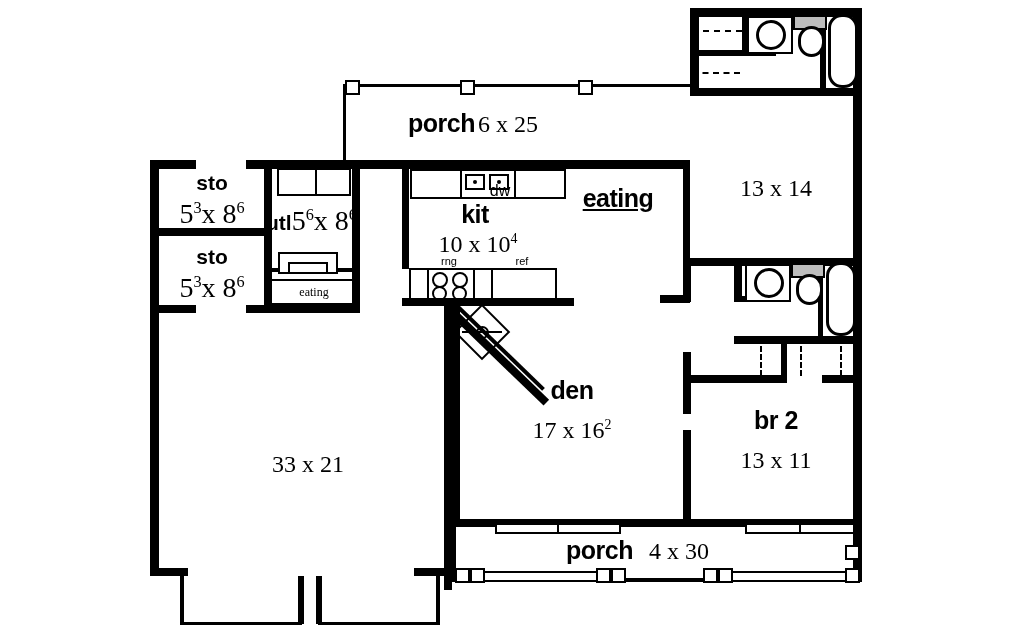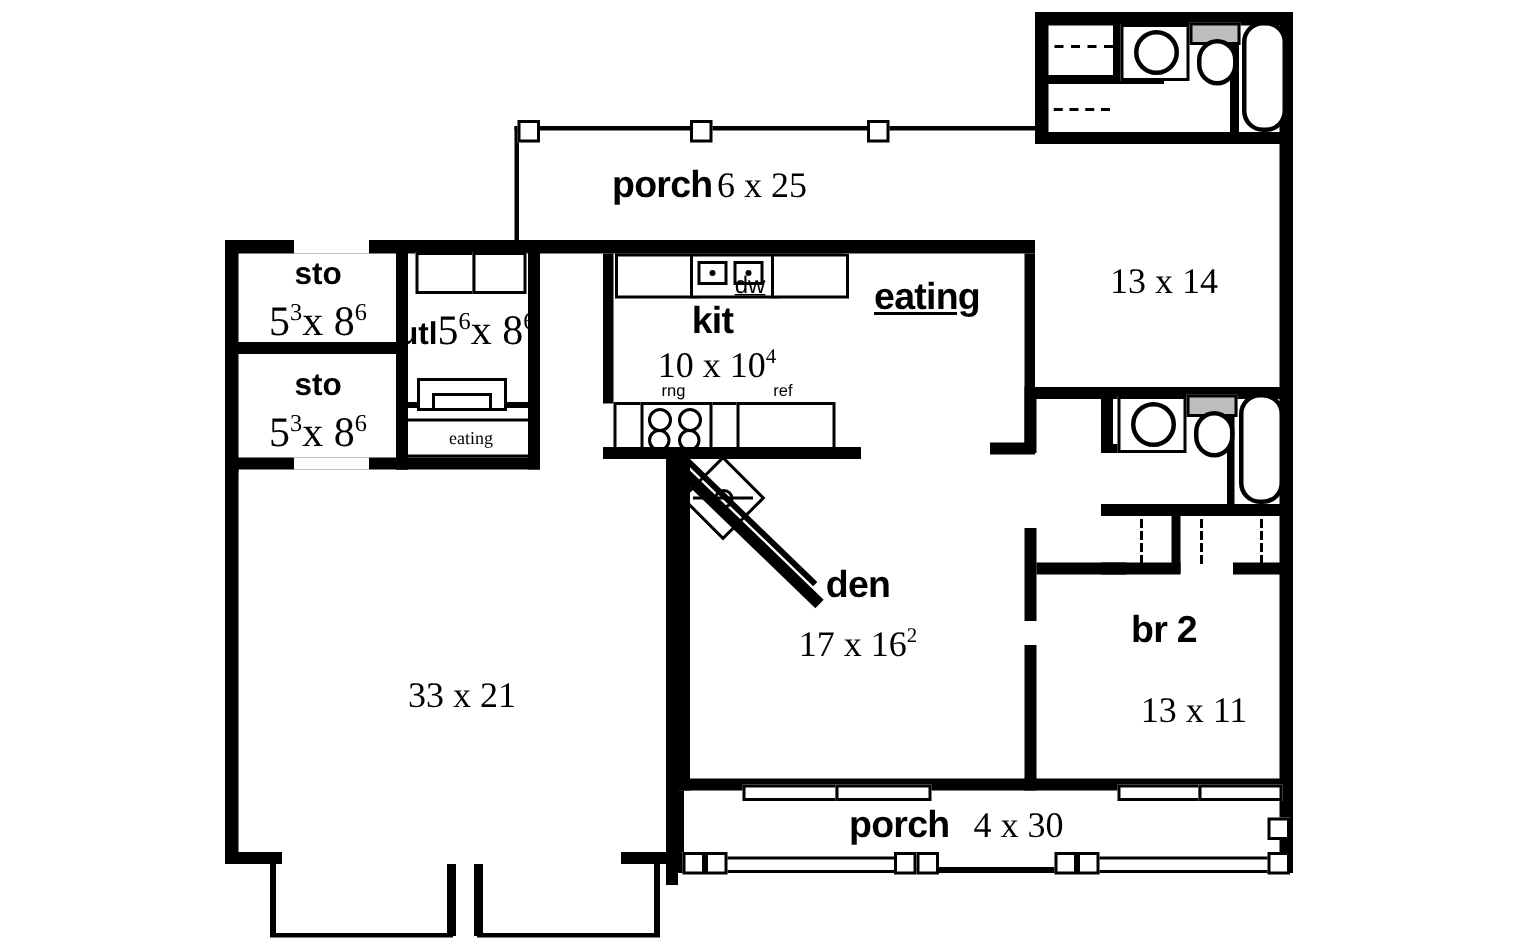--- a/index.html
+++ b/index.html
@@ -226,21 +226,21 @@
   <div class="lbl dim" style="left:700px;top:176px;width:152px;">
     <span class="inline">13 x 14</span>
   </div>
 
   <div class="lbl name" style="left:502px;top:378px;width:140px;">den</div>
   <div class="lbl dim" style="left:502px;top:418px;width:140px;">
     <span class="inline">17 x 16<sup>2</sup></span>
   </div>
 
   <div class="lbl name" style="left:700px;top:408px;width:152px;">br 2</div>
-  <div class="lbl dim" style="left:720px;top:448px;width:152px;margin-top:14px;">
+  <div class="lbl dim" style="left:700px;top:448px;width:152px;">
     <span class="inline">13 x 11</span>
   </div>
 
   <div class="lbl dim" style="left:178px;top:452px;width:260px;">
     <span class="inline">33 x 21</span>
   </div>
 
   <div class="rowline" style="left:566px;top:536px;">
     <span class="name inline">porch</span><span class="dim inline" style="margin-left:16px;">4 x 30</span>
   </div>

